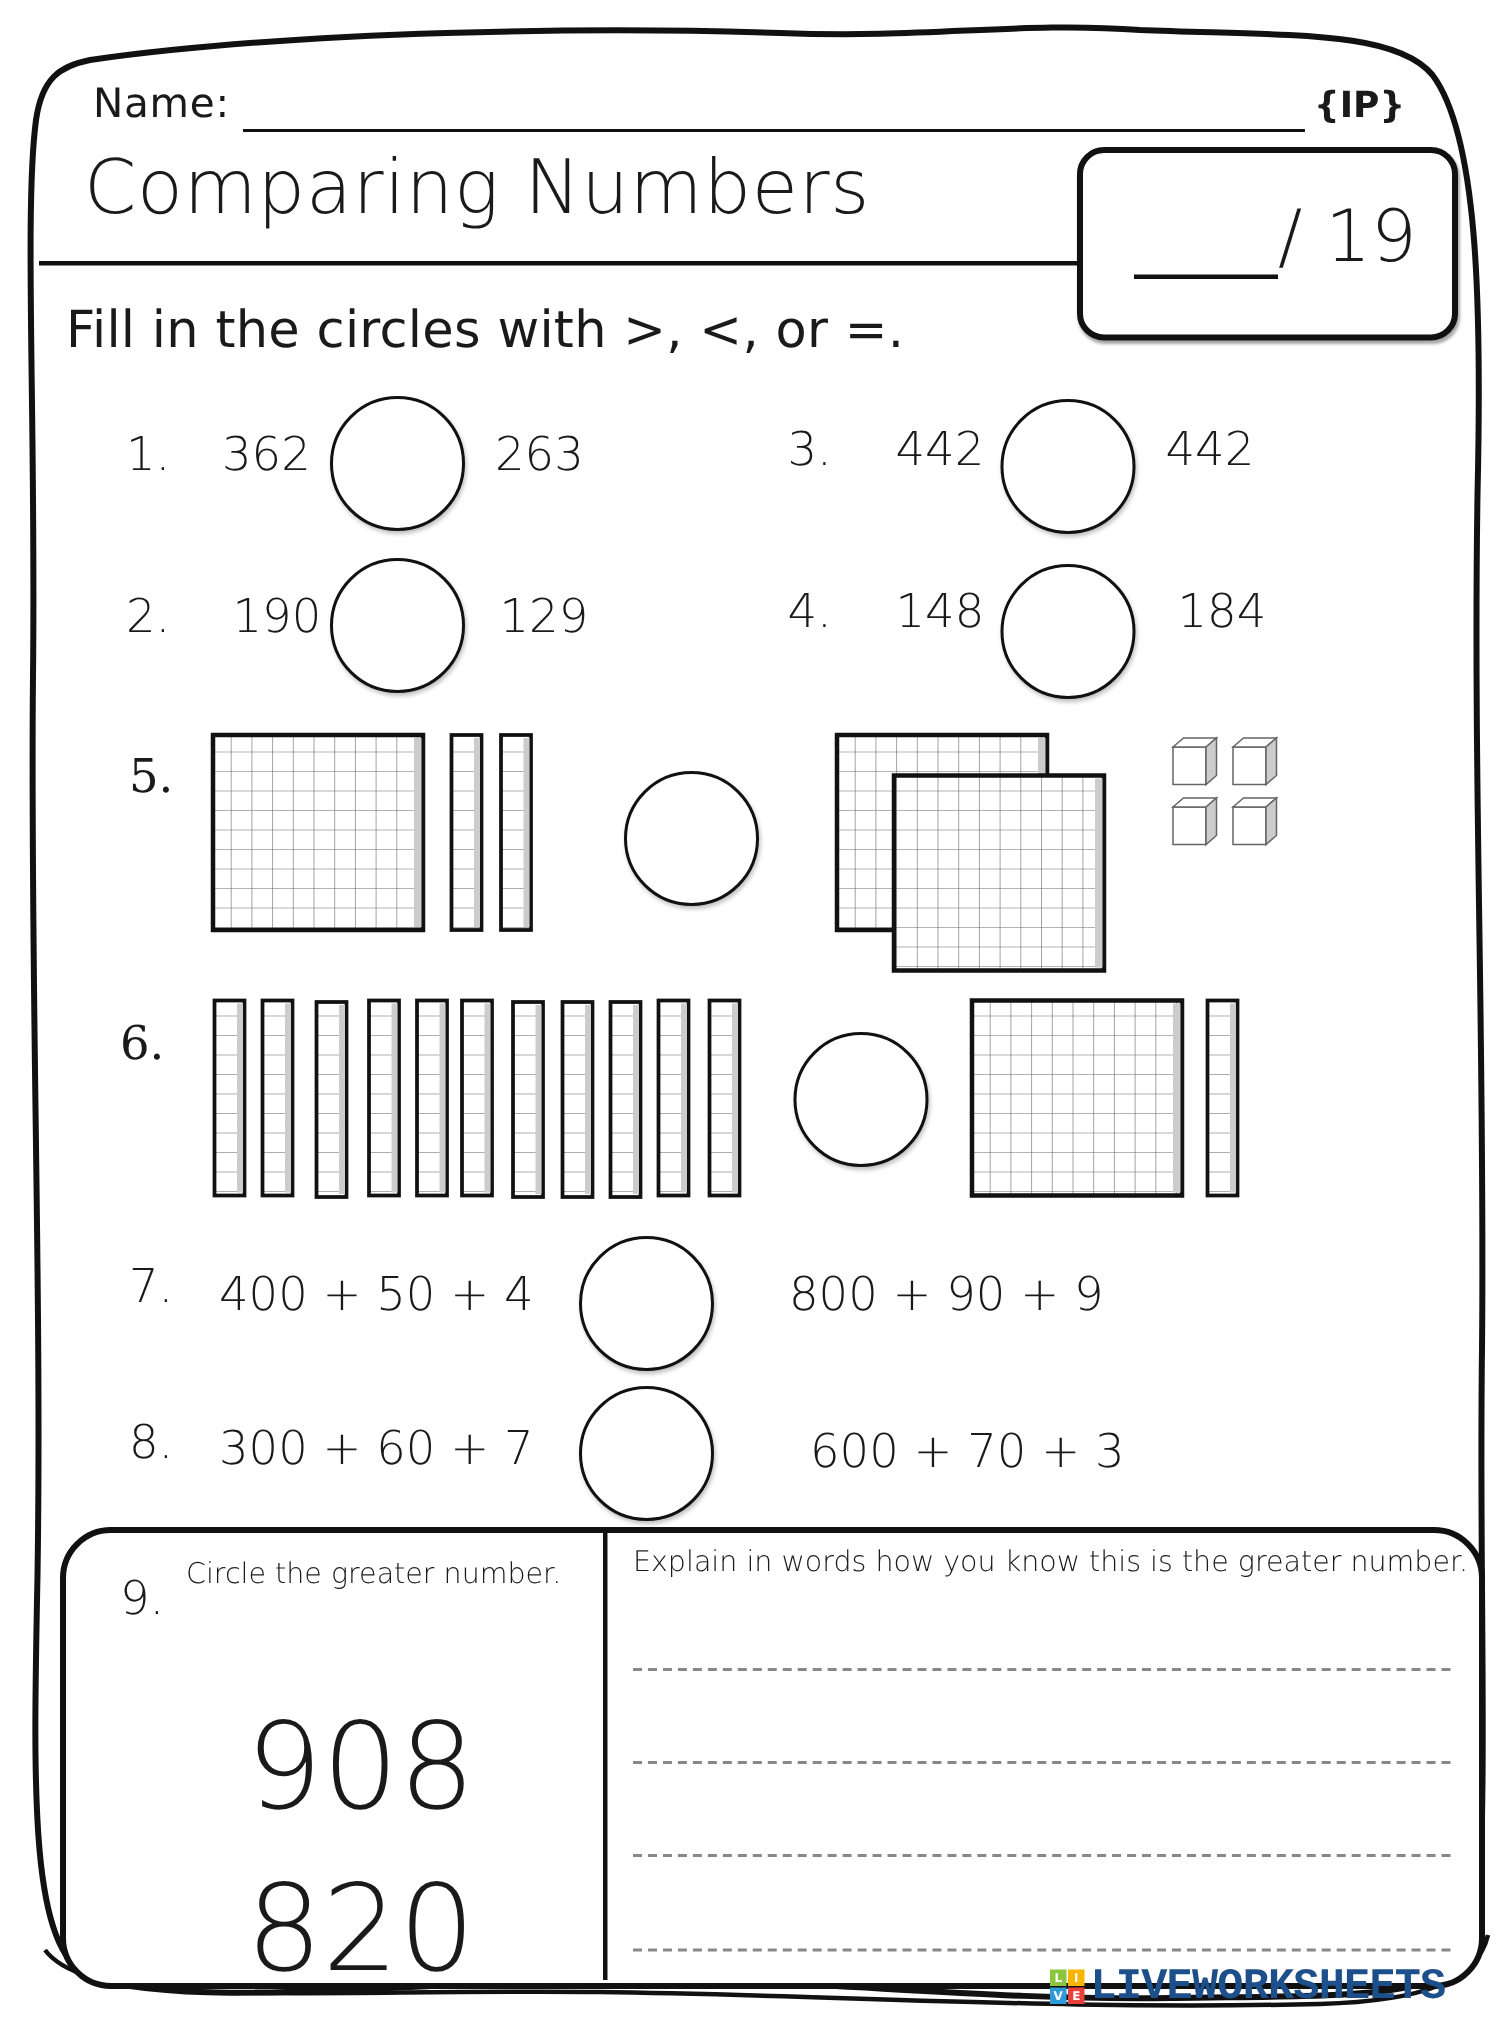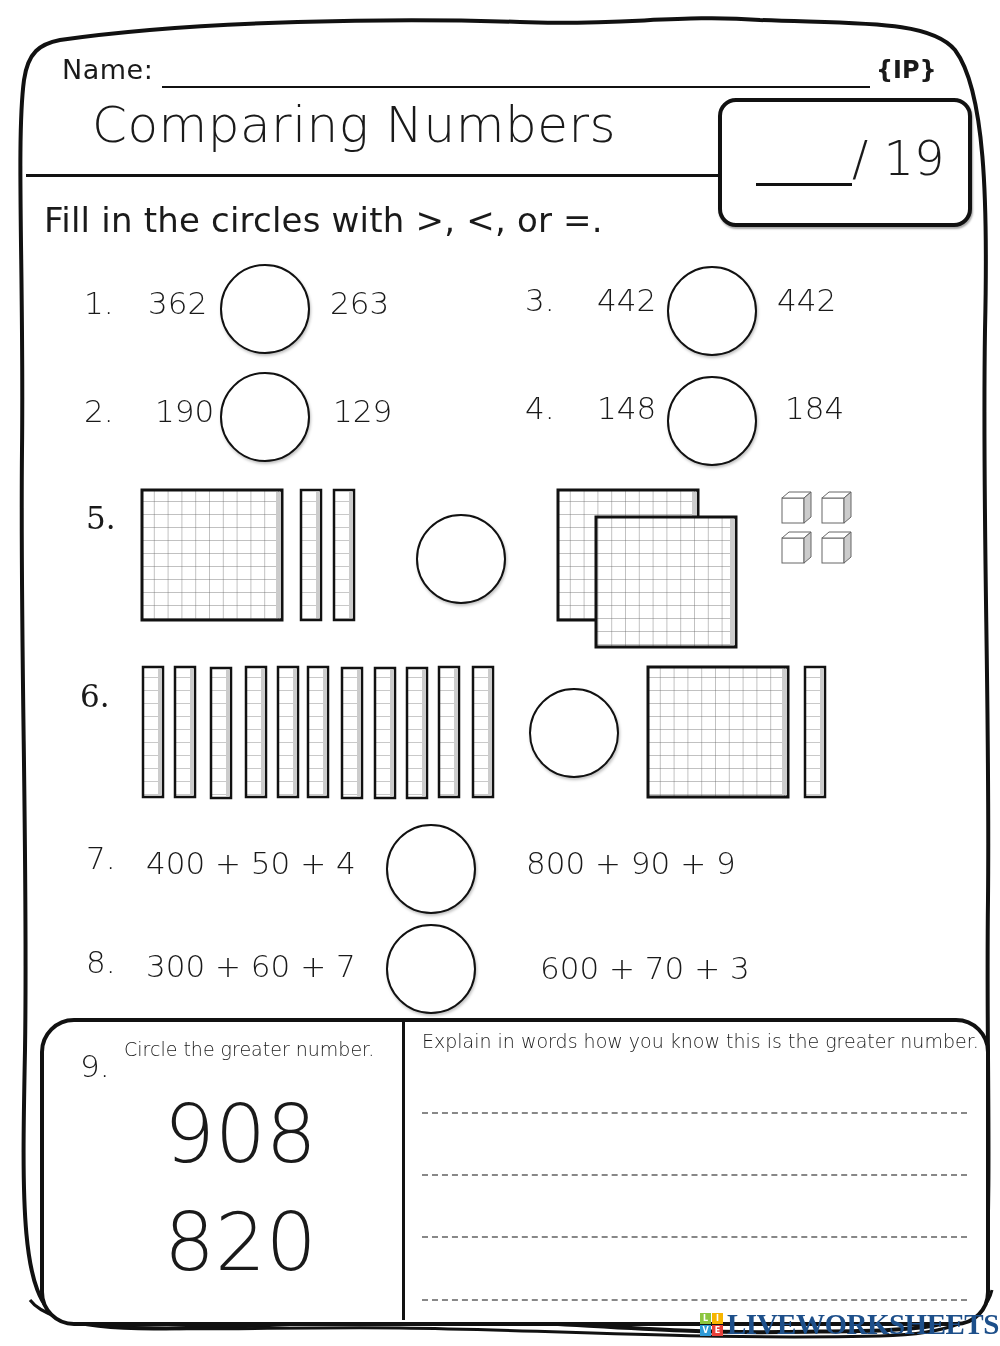--- a/index.html
+++ b/index.html
@@ -3,42 +3,42 @@
 <meta charset="utf-8">
 <style>
   html, body { margin: 0; padding: 0; background: #ffffff; }
   body { width: 1000px; height: 1346px; position: relative; overflow: hidden;
          font-family: "DejaVu Sans", sans-serif; color: #1a1a1a; }
   .abs { position: absolute; }
   .frame { position: absolute; left: 0; top: 0; width: 1000px; height: 1346px; pointer-events: none; }
   .name-label { left: 62px; top: 54px; font-size: 27px; letter-spacing: 0.5px; font-weight: 400; }
   .name-line { left: 162px; top: 86px; width: 708px; border-bottom: 2.5px solid #111; }
   .ip-tag { left: 876px; top: 56px; font-size: 24px; font-weight: 700; }
-  .title { left: 56px; top: 96px; font-size: 50px; font-weight: 300; letter-spacing: 0.5px; margin-left: 36px; }
+  .title { left: 56px; top: 96px; font-size: 50px; font-weight: 300; letter-spacing: 0.5px; }
   .title-rule { left: 26px; top: 174px; width: 700px; border-top: 3.5px solid #111; }
   .score-box { left: 718px; top: 98px; width: 246px; height: 121px; border: 4px solid #111; border-radius: 18px;
                background: #fff; box-shadow: 1px 2px 2px rgba(0,0,0,0.35); }
   .score-blank { left: 756px; top: 183px; width: 96px; border-top: 3px solid #111; }
   .score-text { left: 852px; top: 130px; font-size: 48px; font-weight: 300; }
   .instructions { left: 44px; top: 200px; font-size: 34px; font-weight: 400; letter-spacing: 0.2px; }
   .num { font-size: 31px; font-weight: 300; }
   .circle { position: absolute; border: 2.5px solid #111; border-radius: 50%; background: #fff;
             box-shadow: 1px 2px 3px rgba(0,0,0,0.25); cursor: pointer; }
   .bottom-box { left: 40px; top: 1018px; width: 942px; height: 300px; border: 4px solid #111; border-radius: 34px;
                 background: #fff; }
   .divider { left: 402px; top: 1020px; height: 300px; border-left: 3.5px solid #111; }
   .q9-label { left: 80px; top: 1048px; font-size: 31px; font-weight: 300; }
   .q9-instr { left: 124px; top: 1038px; font-size: 19px; font-weight: 300; }
-  .big-num { font-size: 80px; font-weight: 300; cursor: pointer; }
+  .big-num { font-size: 80px; font-weight: 300; cursor: pointer; margin-top: 43px; }
   .explain { left: 422px; top: 1030px; font-size: 19px; font-weight: 300; }
   .answer-line { position: absolute; left: 422px; width: 545px; border-top: 2px dashed #888; cursor: text; }
   .logo { left: 700px; top: 1308px; display: flex; align-items: center; gap: 4px; }
   .logo-blocks { display: grid; grid-template-columns: 11px 11px; grid-template-rows: 11px 11px; gap: 1px; }
   .logo-blocks span { display: block; font-size: 8px; line-height: 11px; text-align: center; color: #fff; font-weight: bold; }
-  .logo-text { font-family: Liberation Serif, serif; font-weight: bold; font-size: 29px; letter-spacing: -0.5px; }
+  .logo-text { font-family: Liberation Mono, monospace; font-weight: bold; font-size: 29px; letter-spacing: -0.5px; }
 </style>
 </head>
 <body>
 
 <svg class="frame" viewBox="0 0 1000 1346">
   <path d="M60 40 C 200 20, 400 18, 520 22 C 620 26, 680 14, 760 20 C 860 24, 930 20, 955 50
            C 985 90, 988 200, 985 330 C 982 520, 990 700, 988 900 C 986 1050, 992 1180, 985 1290
            C 975 1335, 900 1330, 780 1332 C 640 1334, 520 1316, 380 1320 C 250 1324, 120 1338, 60 1318
            C 20 1300, 22 1200, 25 1050 C 28 860, 20 650, 22 450 C 24 280, 16 140, 24 80 C 28 52, 40 44, 60 40 Z" fill="none" stroke="#111" stroke-width="4"></path>
   <path d="M30 1300 C 60 1340, 200 1326, 400 1328 C 560 1330, 700 1340, 880 1336 C 950 1334, 985 1320, 992 1290" fill="none" stroke="#111" stroke-width="3"></path>

